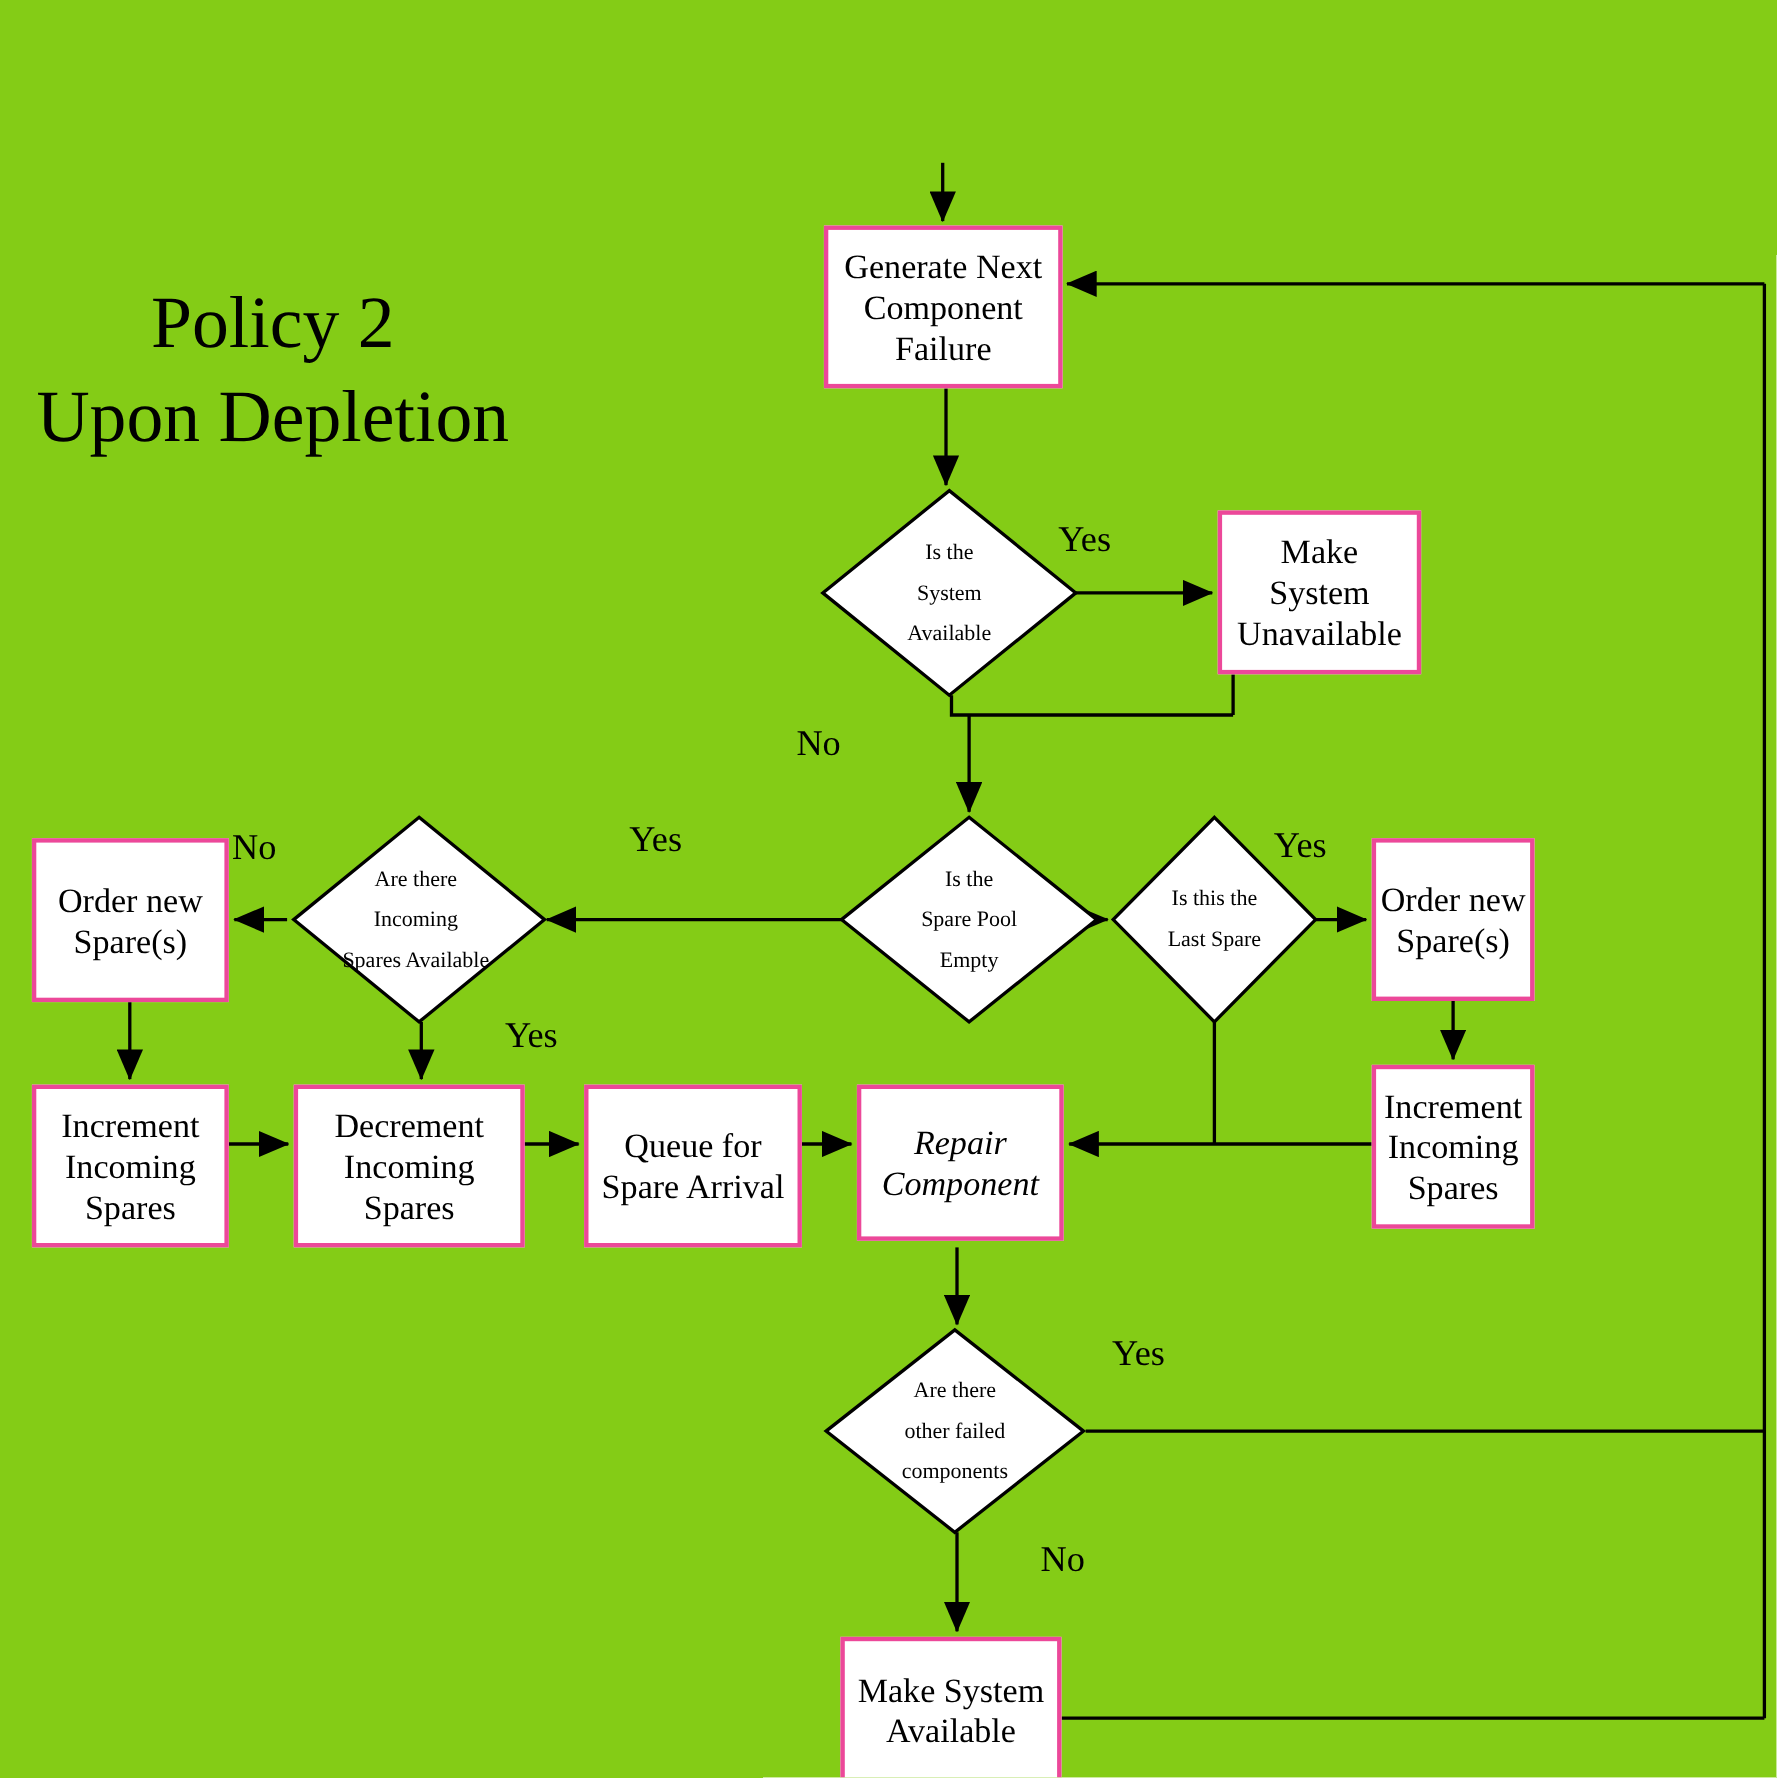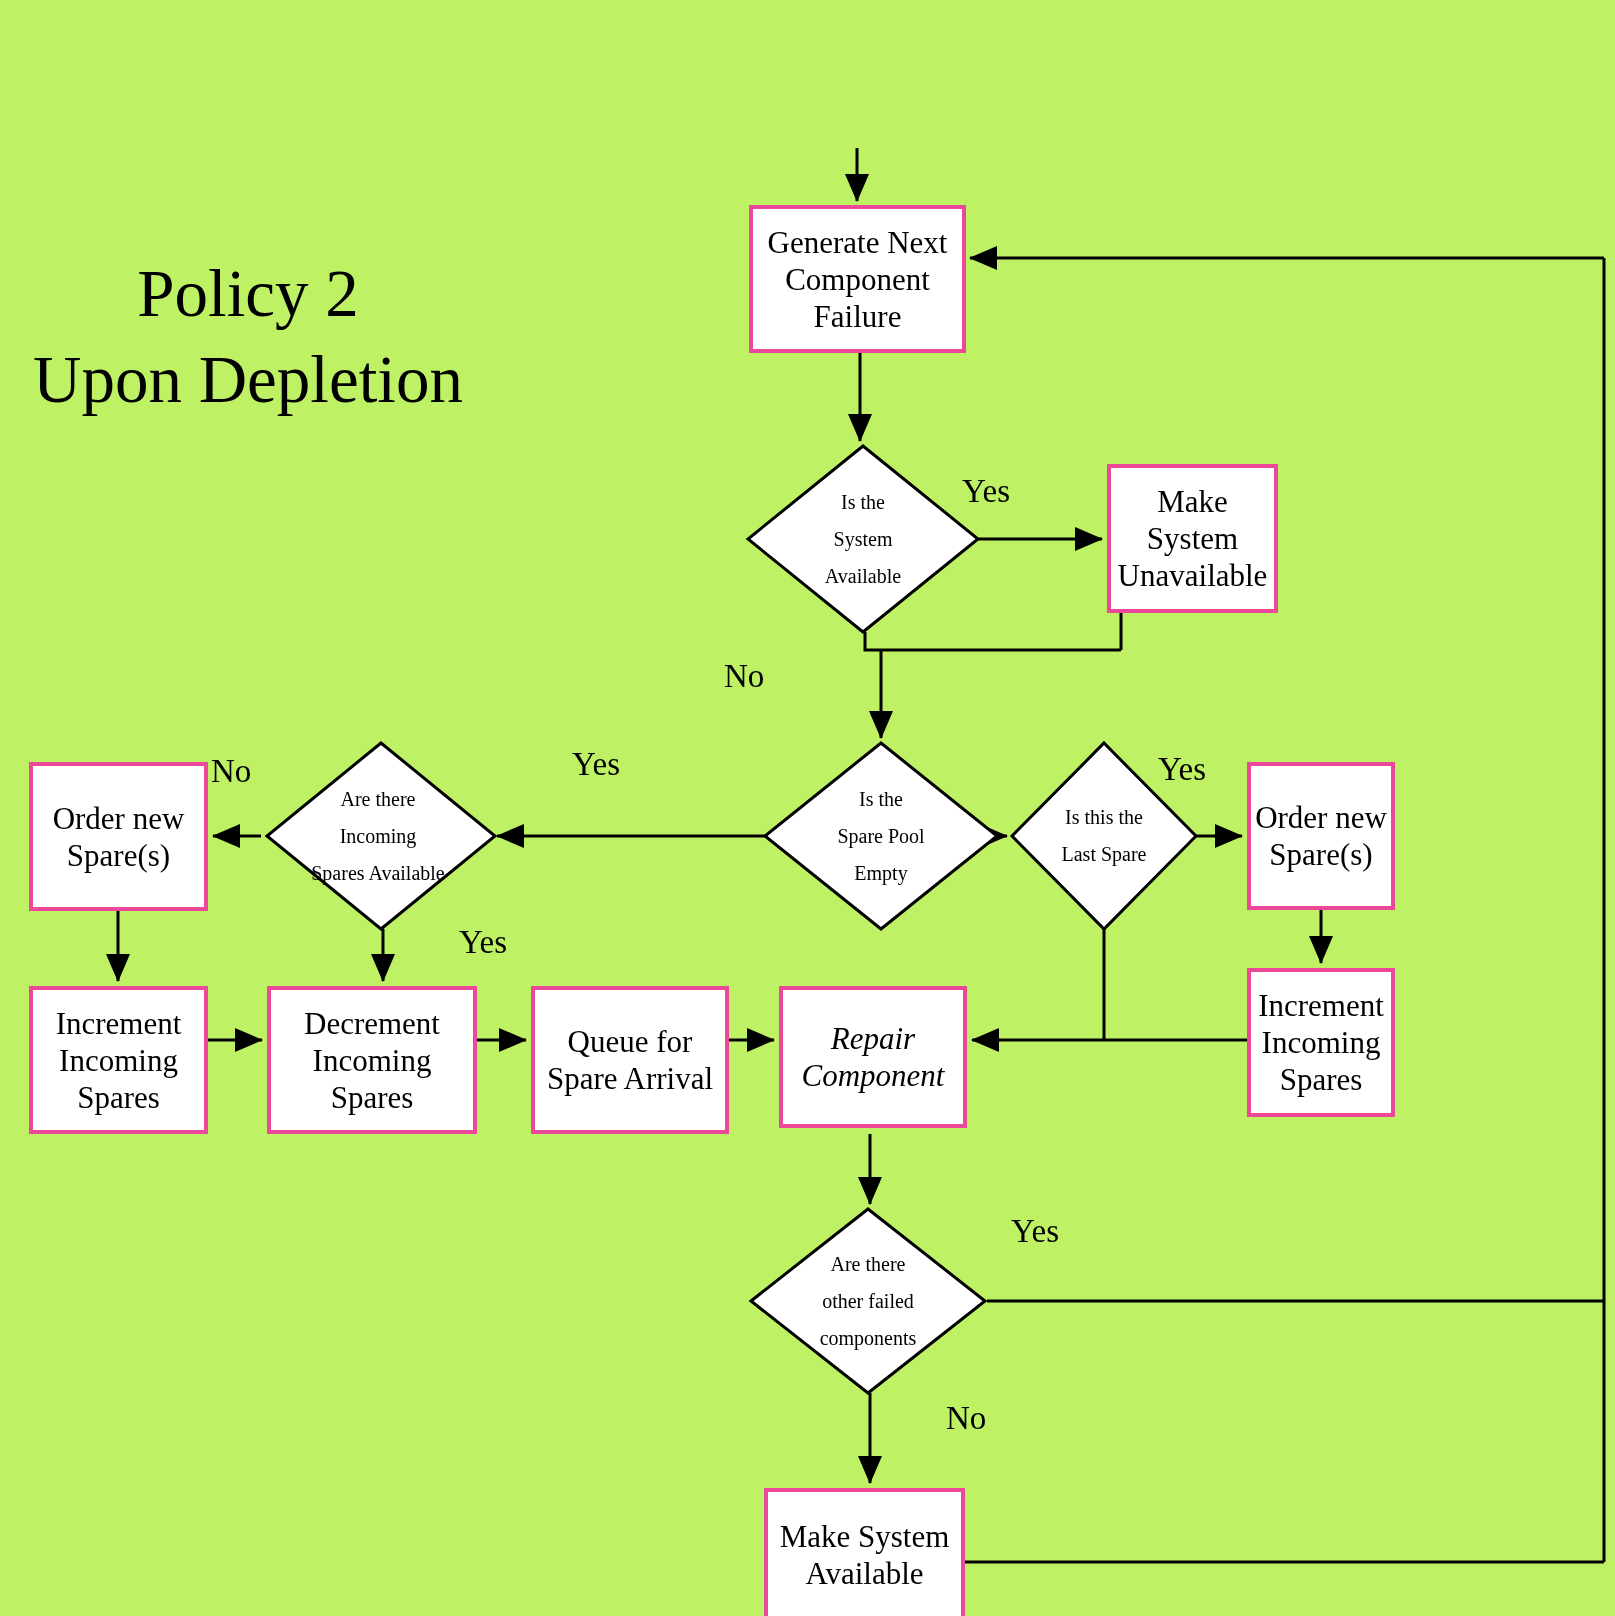--- a/index.html
+++ b/index.html
@@ -1,19 +1,19 @@
 <!DOCTYPE html>
 <html><head>
 <meta charset="utf-8">
 <style>
   html,body{margin:0;padding:0;background:#fff;}
   #stage{
     position:relative;
     width:1615px;height:1616px;
-    background:#bef264;
+    background:#84cc16;
     overflow:hidden;
     font-family:"Liberation Serif","DejaVu Serif",serif;
     color:#000;
   }
   #wires{position:absolute;left:0;top:0;z-index:1;}
   .node{
     position:absolute;z-index:2;
     box-sizing:border-box;
     border:4px solid #ec4899;
     background:#fff;
@@ -106,21 +106,21 @@
     </g>
   </svg>
 
   <div class="title">Policy 2
 Upon Depletion</div>
 
   <div class="node" style="left:749px;top:205px;width:217px;height:148px;">Generate Next
 Component
 Failure</div>
 
-  <div class="node" style="left:1107px;top:464px;width:171px;height:149px;">Make
+  <div class="node" style="left:1107px;top:464px;width:185px;height:149px;">Make
 System
 Unavailable</div>
 
   <div class="node" style="left:29px;top:762px;width:179px;height:149px;">Order new
 Spare(s)</div>
 
   <div class="node" style="left:29px;top:986px;width:179px;height:148px;">Increment
 Incoming
 Spares</div>
 

